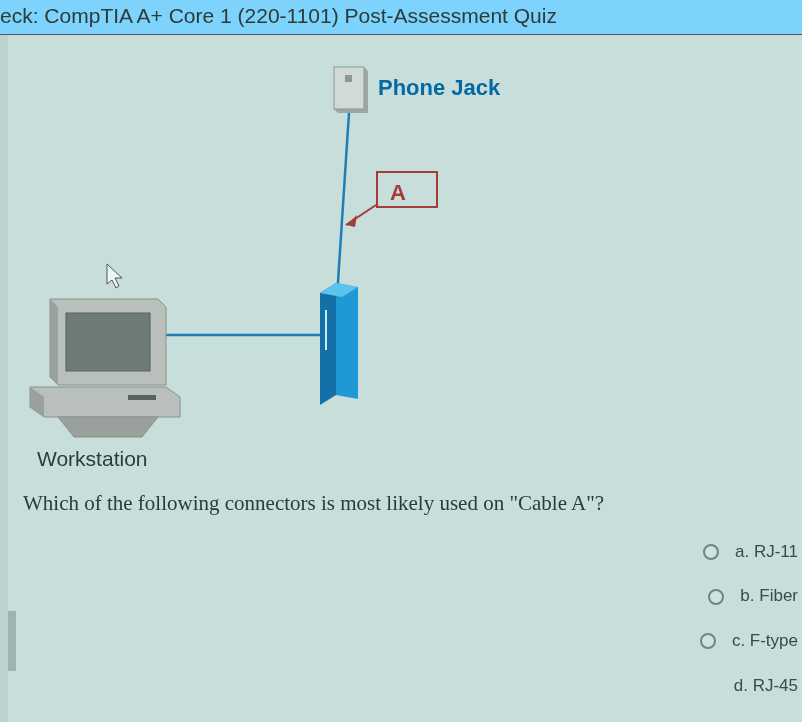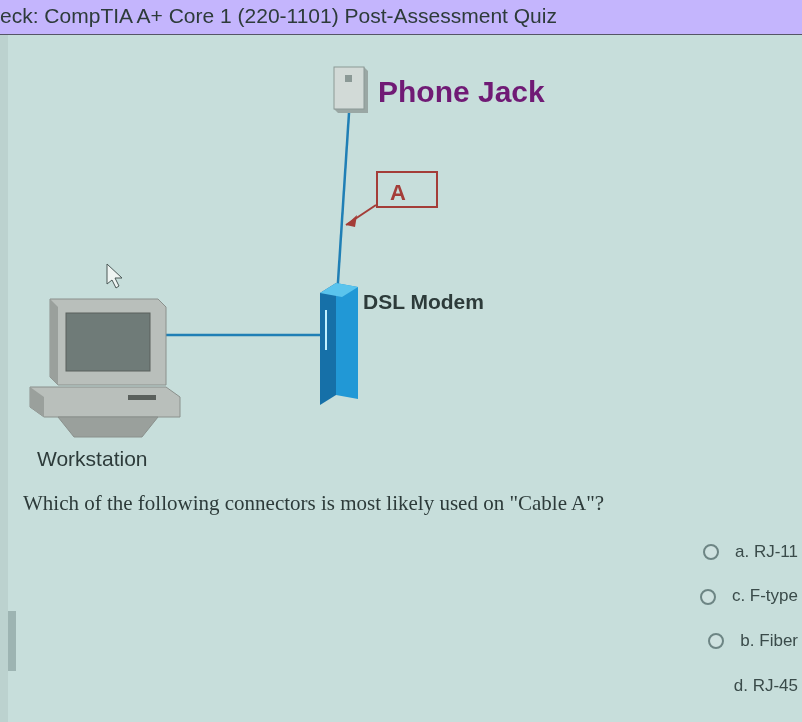--- a/index.html
+++ b/index.html
@@ -5,21 +5,21 @@
   html, body {
     margin: 0;
     padding: 0;
     width: 802px;
     height: 722px;
     overflow: hidden;
     font-family: Arial, Helvetica, sans-serif;
     background: #c7dedb;
   }
   .header {
-    background: #c4b5fd;
+    background: #7dd3fc;
     color: #2d3b3a;
     padding: 4px 0 6px 0;
     font-size: 21px;
     border-bottom: 1px solid #556;
   }
   .header-inner {
     display: flex;
     align-items: baseline;
   }
   .header .cut {
@@ -49,23 +49,23 @@
     left: 29px;
     top: 412px;
     font-size: 21px;
     color: #2d3b3a;
     font-weight: 500;
   }
   .phone-label {
     position: absolute;
     left: 370px;
     top: 40px;
-    font-size: 30px;
+    font-size: 22px;
     font-weight: 600;
-    color: #701a75;
+    color: #0369a1;
   }
   .modem-label {
     position: absolute;
     left: 355px;
     top: 255px;
     font-size: 21px;
     font-weight: 600;
     color: #2d3b3a;
   }
   .a-label {
@@ -185,39 +185,38 @@
       </g>
 
       <g transform="translate(99,229)">
         <polygon points="0,0 0,20 5,16 9,24 12,22 8,14 15,14" fill="#eef4f2" stroke="#4a5856" stroke-width="1"></polygon>
       </g>
     </svg>
 
     <div class="phone-label">Phone Jack</div>
     <div class="a-box"></div>
     <div class="a-label">A</div>
-    <div class="modem-label">DSL Modem</div>
     <div class="workstation-label">Workstation</div>
   </div>
 
   <div class="question-block">
     <p>Which of the following connectors is most likely used on "Cable A"?</p>
 
     <div class="options">
       <div class="option">
         <span class="radio"></span>
         <span>a. RJ-11</span>
       </div>
       <div class="option">
         <span class="radio"></span>
+        <span>b. Fiber</span>
+      </div>
+      <div class="option">
+        <span class="radio"></span>
         <span>c. F-type</span>
-      </div>
-      <div class="option">
-        <span class="radio"></span>
-        <span>b. Fiber</span>
       </div>
       <div class="option">
 
         <span>d. RJ-45</span>
       </div>
     </div>
   </div>
 
   <div class="scroll-stub"></div>
 </div>

